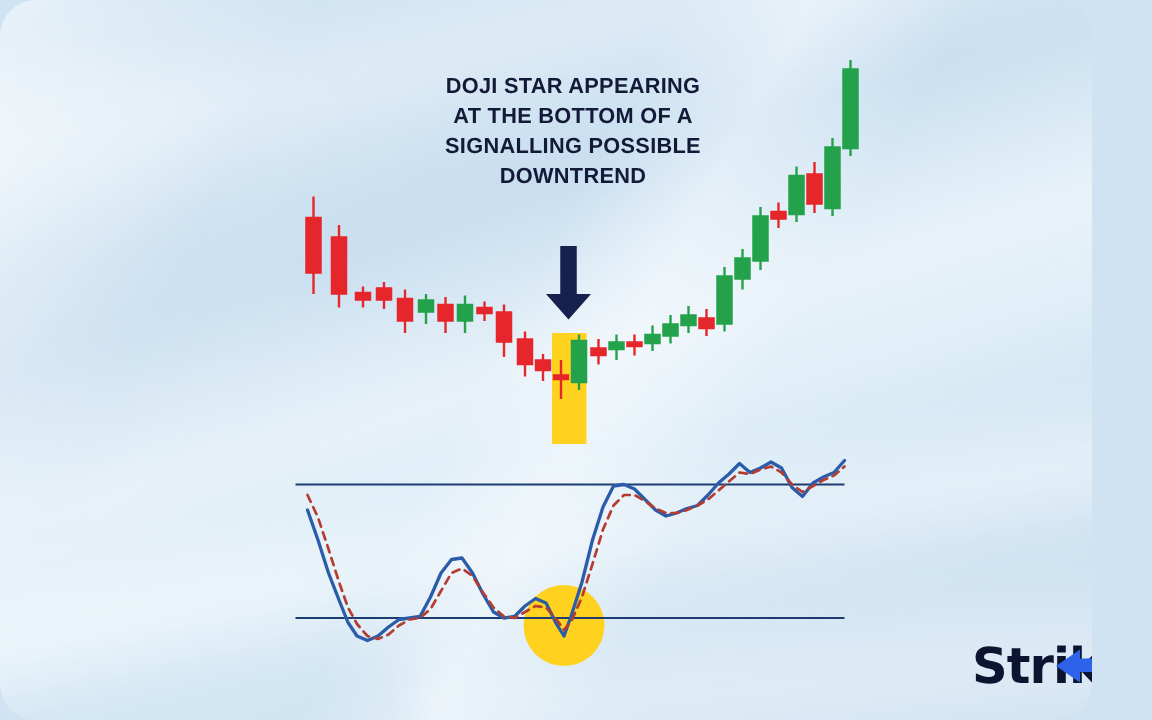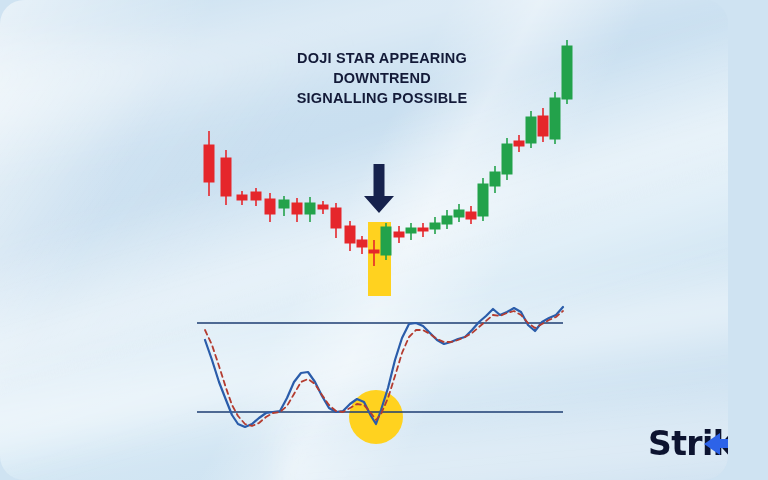--- a/index.html
+++ b/index.html
@@ -86,22 +86,23 @@
 <div id="stage">
 
   <div class="sweep s5"></div>
   <div class="sweep s2"></div>
   <div class="sweep s1"></div>
   <div class="sweep s3"></div>
   <div class="sweep s4"></div>
 
   <div id="annotation-title">
     <div>DOJI STAR APPEARING</div>
+    <div>AT THE BOTTOM OF A</div>
+    <div>SIGNALLING POSSIBLE</div>
     <div>DOWNTREND</div>
-    <div>SIGNALLING POSSIBLE</div>
   </div>
 
   <svg class="layer" id="highlight-layer">
       <rect x="368" y="222" width="23" height="74" fill="#ffd21f"></rect>
     </svg>
 
   <svg class="layer" id="candle-layer">
       <g>
         <line x1="209" y1="131" x2="209" y2="196" stroke="#e5262b" stroke-width="1.6"></line>
         <rect x="204" y="145" width="10" height="37" fill="#e5262b" stroke="#e5262b" stroke-width="1"></rect>

